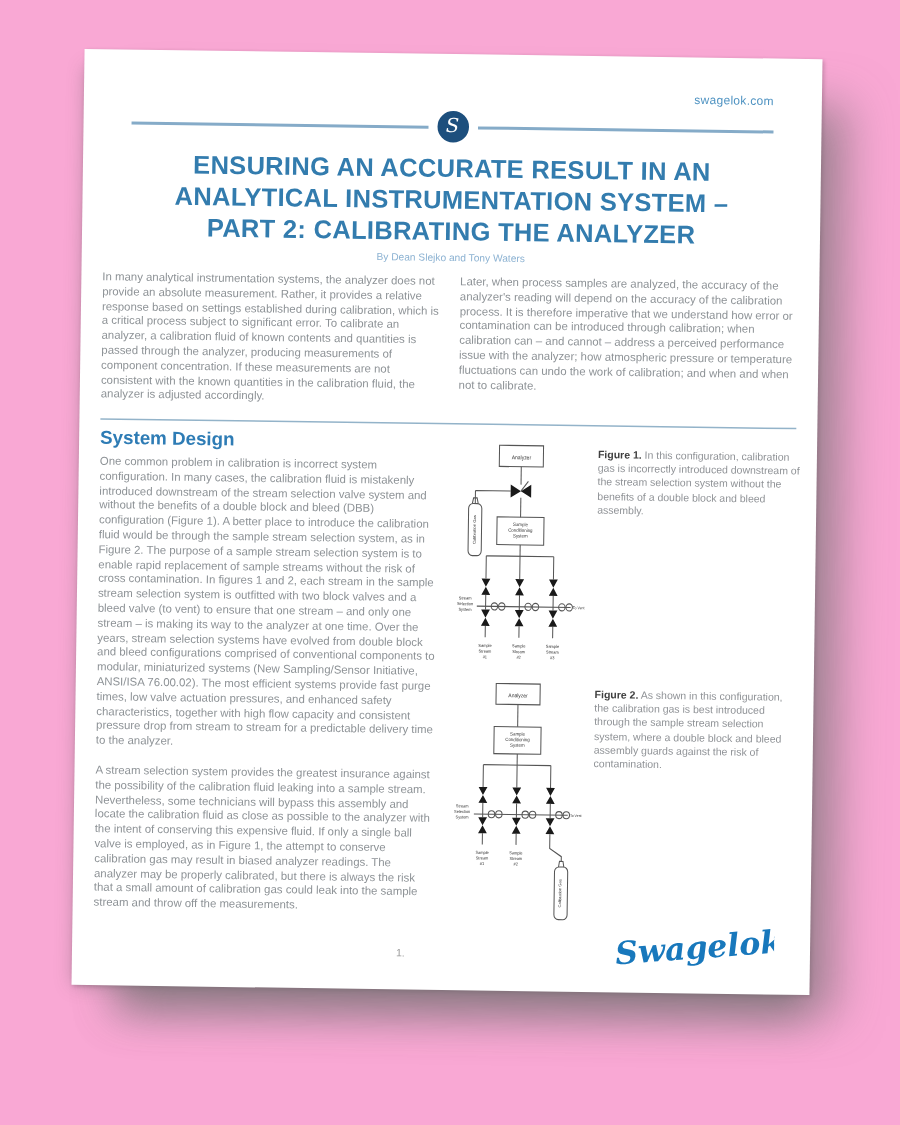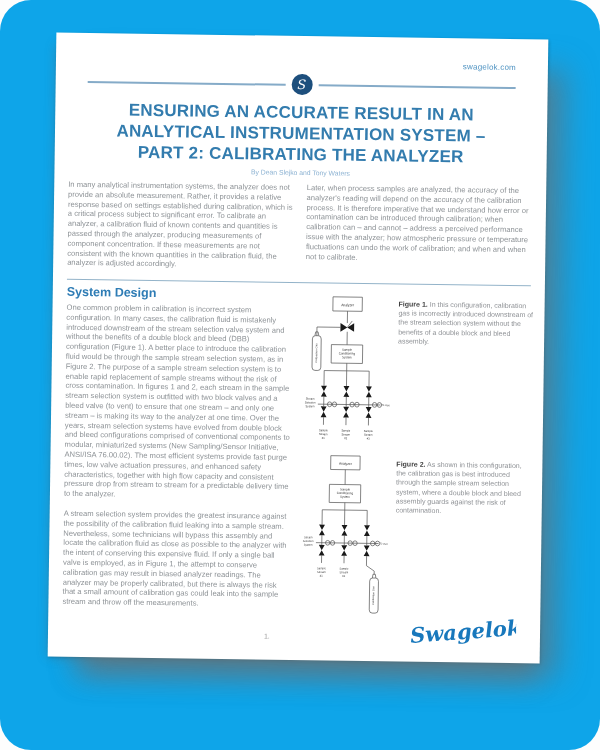--- a/index.html
+++ b/index.html
@@ -1,17 +1,17 @@
 <!DOCTYPE html>
 <html><head>
 <meta charset="utf-8">
 <style>
   html,body{margin:0;padding:0;}
   body{width:600px;height:750px;background:#fdfdfd;font-family:"Liberation Sans",sans-serif;}
-  .canvas{position:relative;width:600px;height:750px;overflow:hidden;background:#0ea5e9;border-radius:31px;}
+  .canvas{position:relative;width:600px;height:750px;overflow:hidden;background:#f9a8d4;}
   .sheet{
     position:absolute;left:52px;top:36px;width:492px;height:624px;background:#ffffff;
     transform:rotate(0.8deg);transform-origin:50% 50%;
     box-shadow:
       26px 22px 30px -8px rgba(110,110,110,0.55),
       12px 34px 26px -16px rgba(110,110,110,0.45),
       -5px 6px 12px -6px rgba(90,90,90,0.40),
       1px 1px 3px rgba(0,0,0,0.20);
   }
   .site-url{position:absolute;top:24px;right:32px;font-size:8px;color:#4f93c2;letter-spacing:0.2px;}

